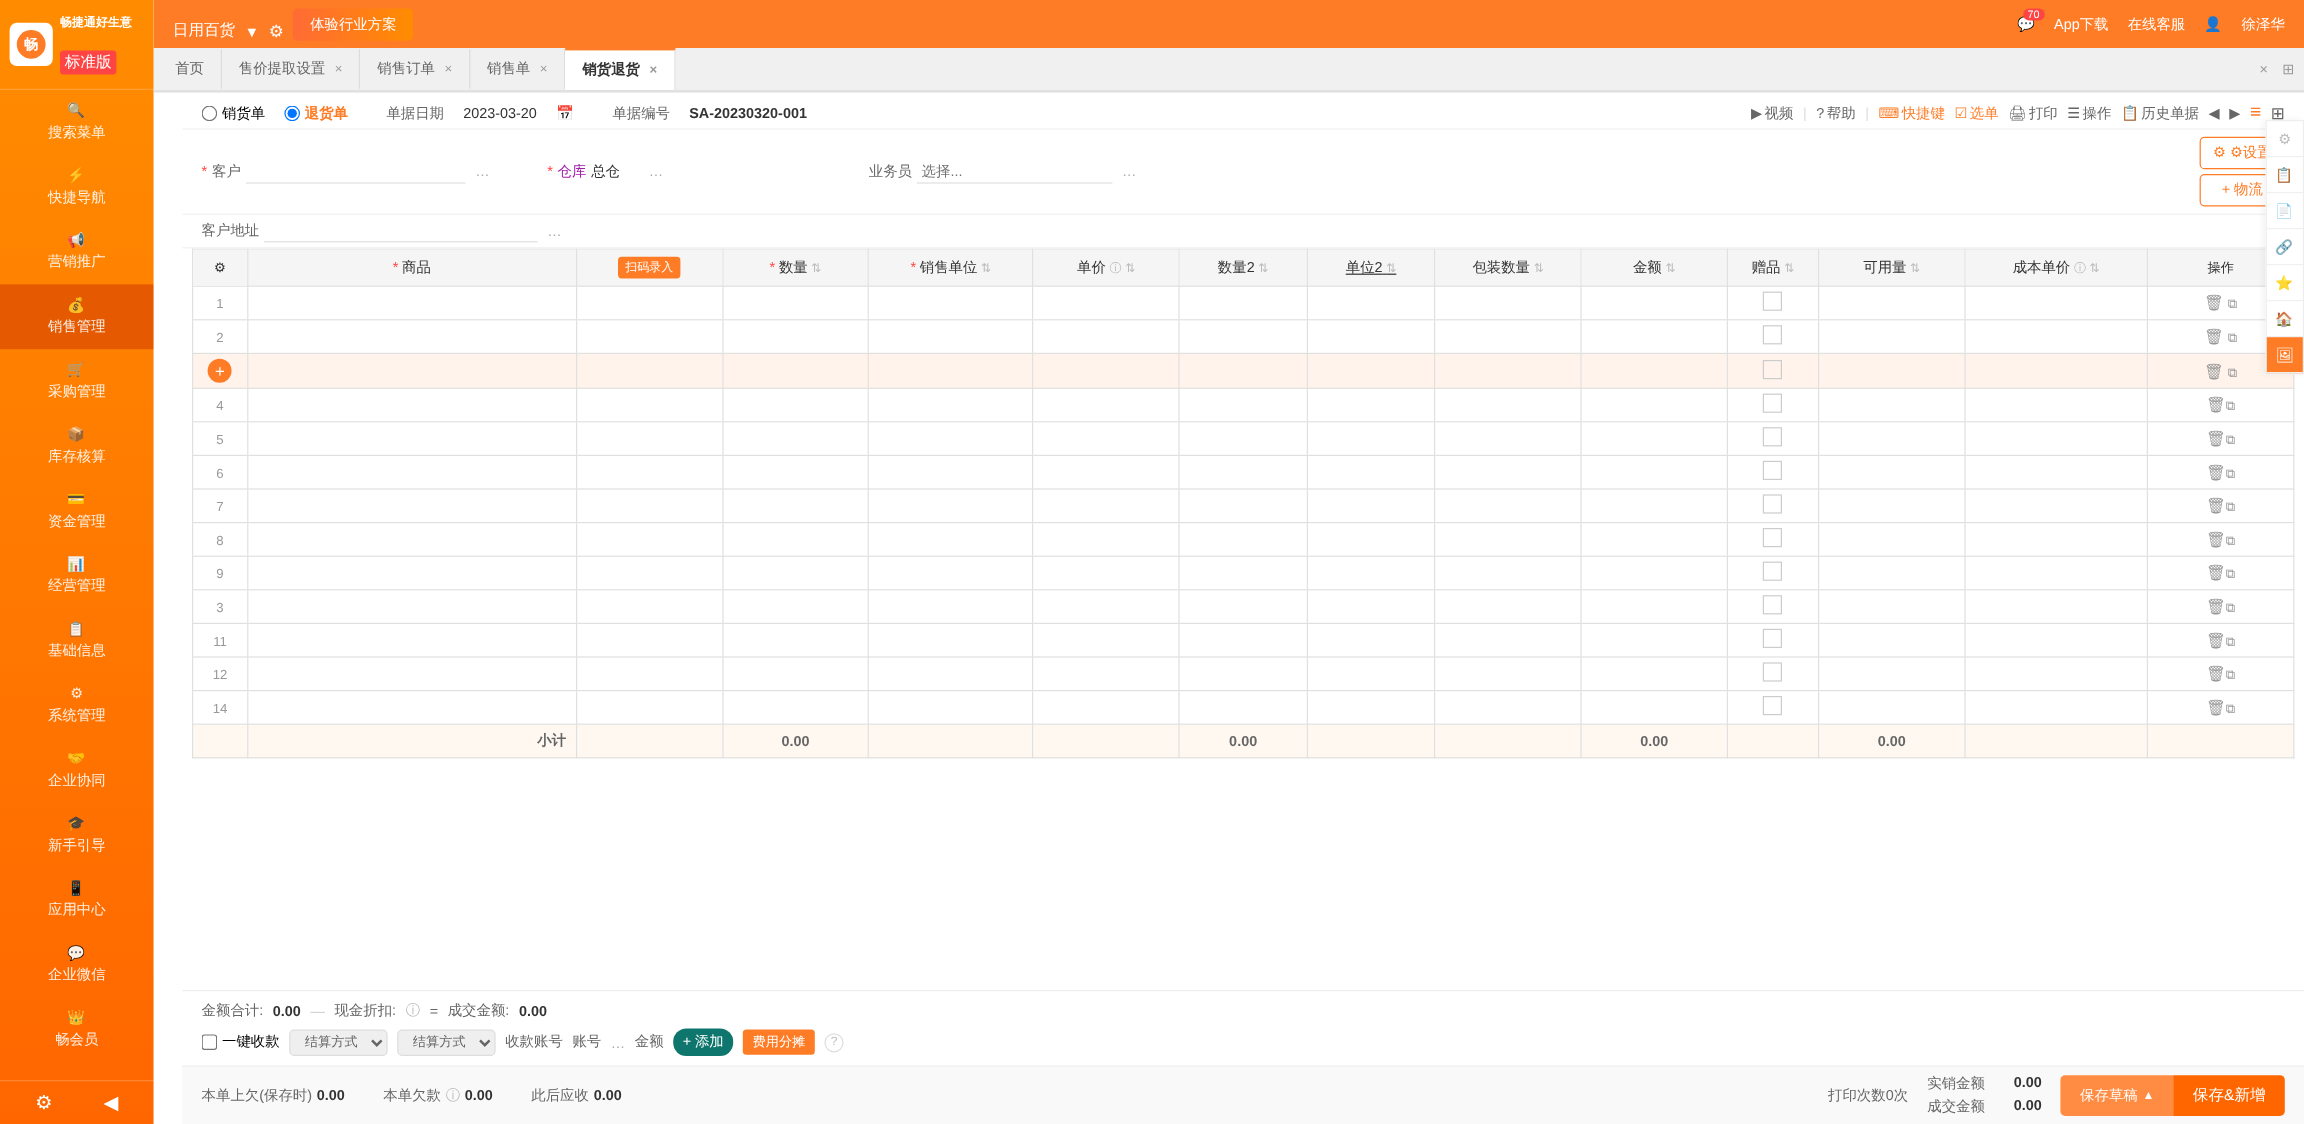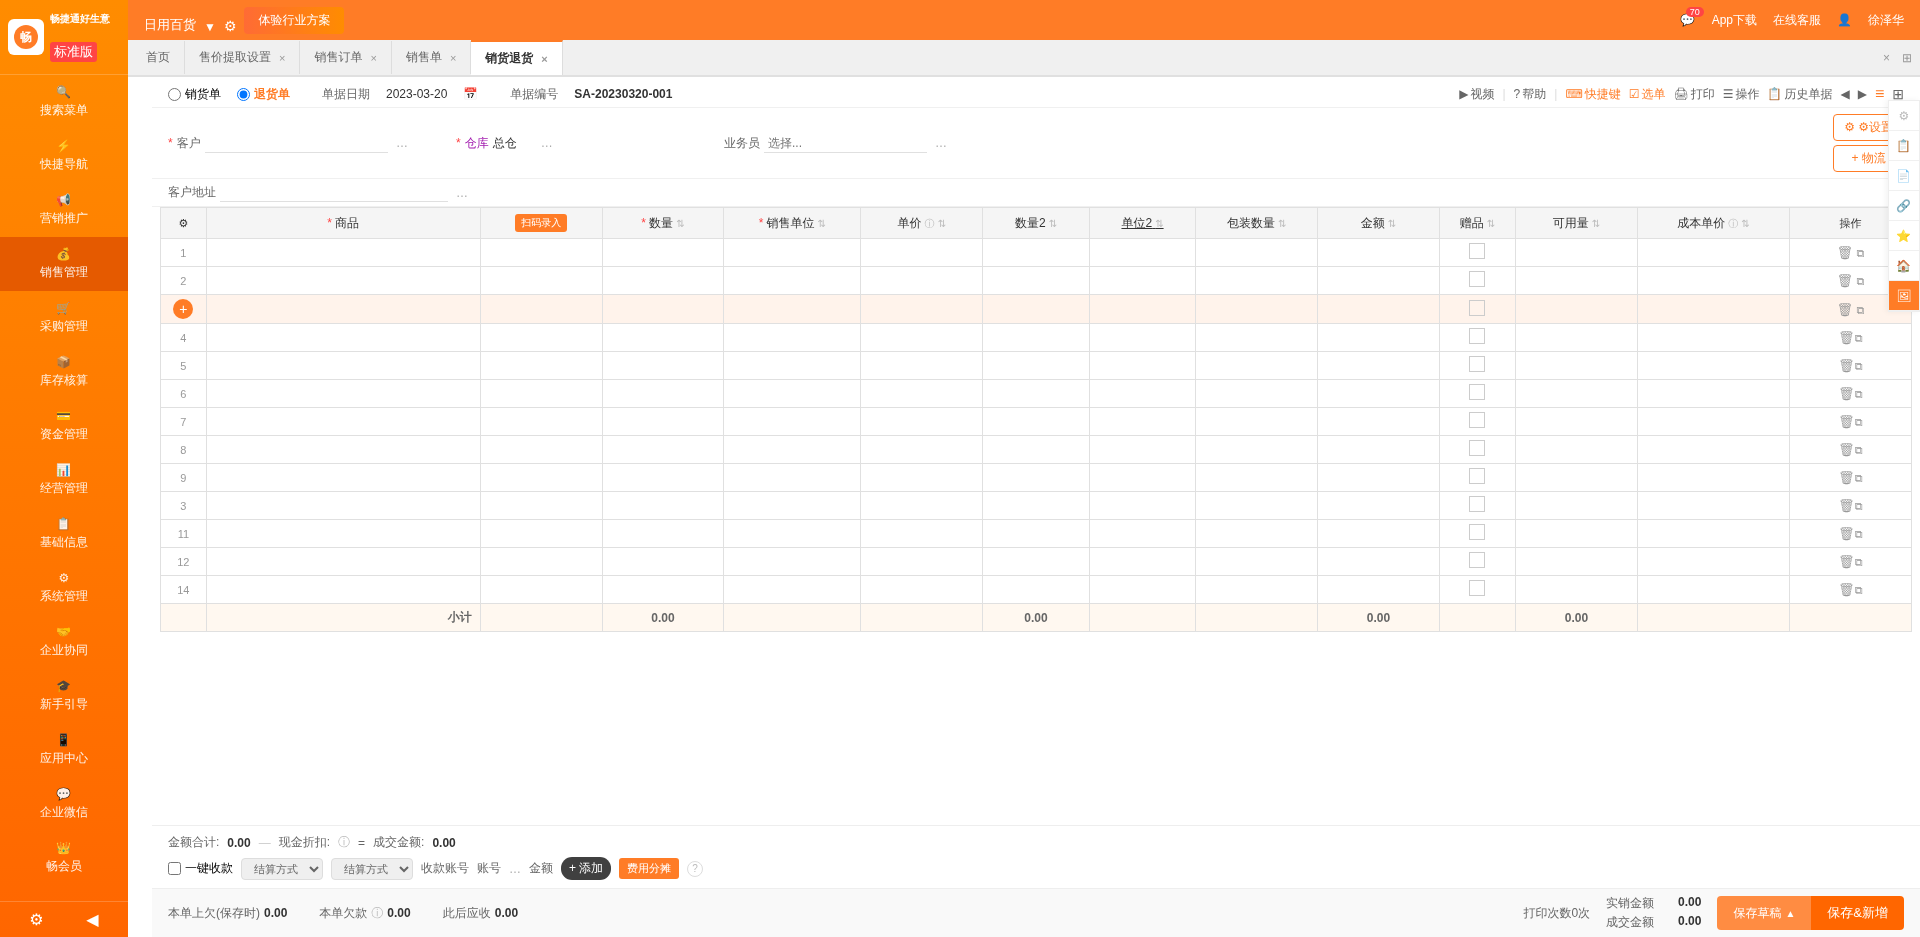--- a/index.html
+++ b/index.html
@@ -54,21 +54,21 @@
     .checkbox-cell { width: 16px; height: 16px; border: 1px solid #ccc; display: inline-block; background: white; }
     .delete-btn { color: #999; cursor: pointer; font-size: 13px; }
     .copy-btn { color: #999; cursor: pointer; font-size: 11px; }
     .subtotal-row td { background: #fff8f0; font-weight: bold; color: #666; }
 
     
     .bottom-bar { background: white; border-top: 1px solid #eee; padding: 8px 16px; flex-shrink: 0; }
     .calc-row { display: flex; align-items: center; gap: 8px; margin-bottom: 6px; font-size: 12px; }
     .payment-row { display: flex; align-items: center; gap: 8px; }
     .payment-method { border: 1px solid #ddd; border-radius: 4px; padding: 3px 8px; font-size: 11px; color: #666; cursor: pointer; }
-    .add-fee-btn { background: #404040; color: white; border: none; border-radius: 11px; padding: 3px 8px; cursor: pointer; font-size: 11px; }
+    .add-fee-btn { background: #0f766e; color: white; border: none; border-radius: 11px; padding: 3px 8px; cursor: pointer; font-size: 11px; }
     .fee-split-btn { background: #ff7c26; color: white; border: none; border-radius: 3px; padding: 3px 8px; cursor: pointer; font-size: 11px; }
     .help-icon { color: #999; cursor: pointer; }
 
     
     .status-bar { background: #f9f9f9; border-top: 1px solid #eee; padding: 6px 16px; display: flex; align-items: center; gap: 16px; font-size: 11px; color: #666; flex-shrink: 0; }
     .save-draft-btn { background: #ff8c42; color: white; border: none; padding: 8px 16px; cursor: pointer; border-radius: 4px 0 0 4px; display: flex; align-items: center; gap: 4px; font-size: 13px; }
     .save-new-btn { background: #ff6600; color: white; border: none; padding: 8px 16px; cursor: pointer; border-radius: 0 4px 4px 0; font-size: 13px; }
 
     .col-sort { color: #bbb; cursor: pointer; font-size: 10px; }
     .info-icon { color: #bbb; cursor: pointer; font-size: 10px; }

